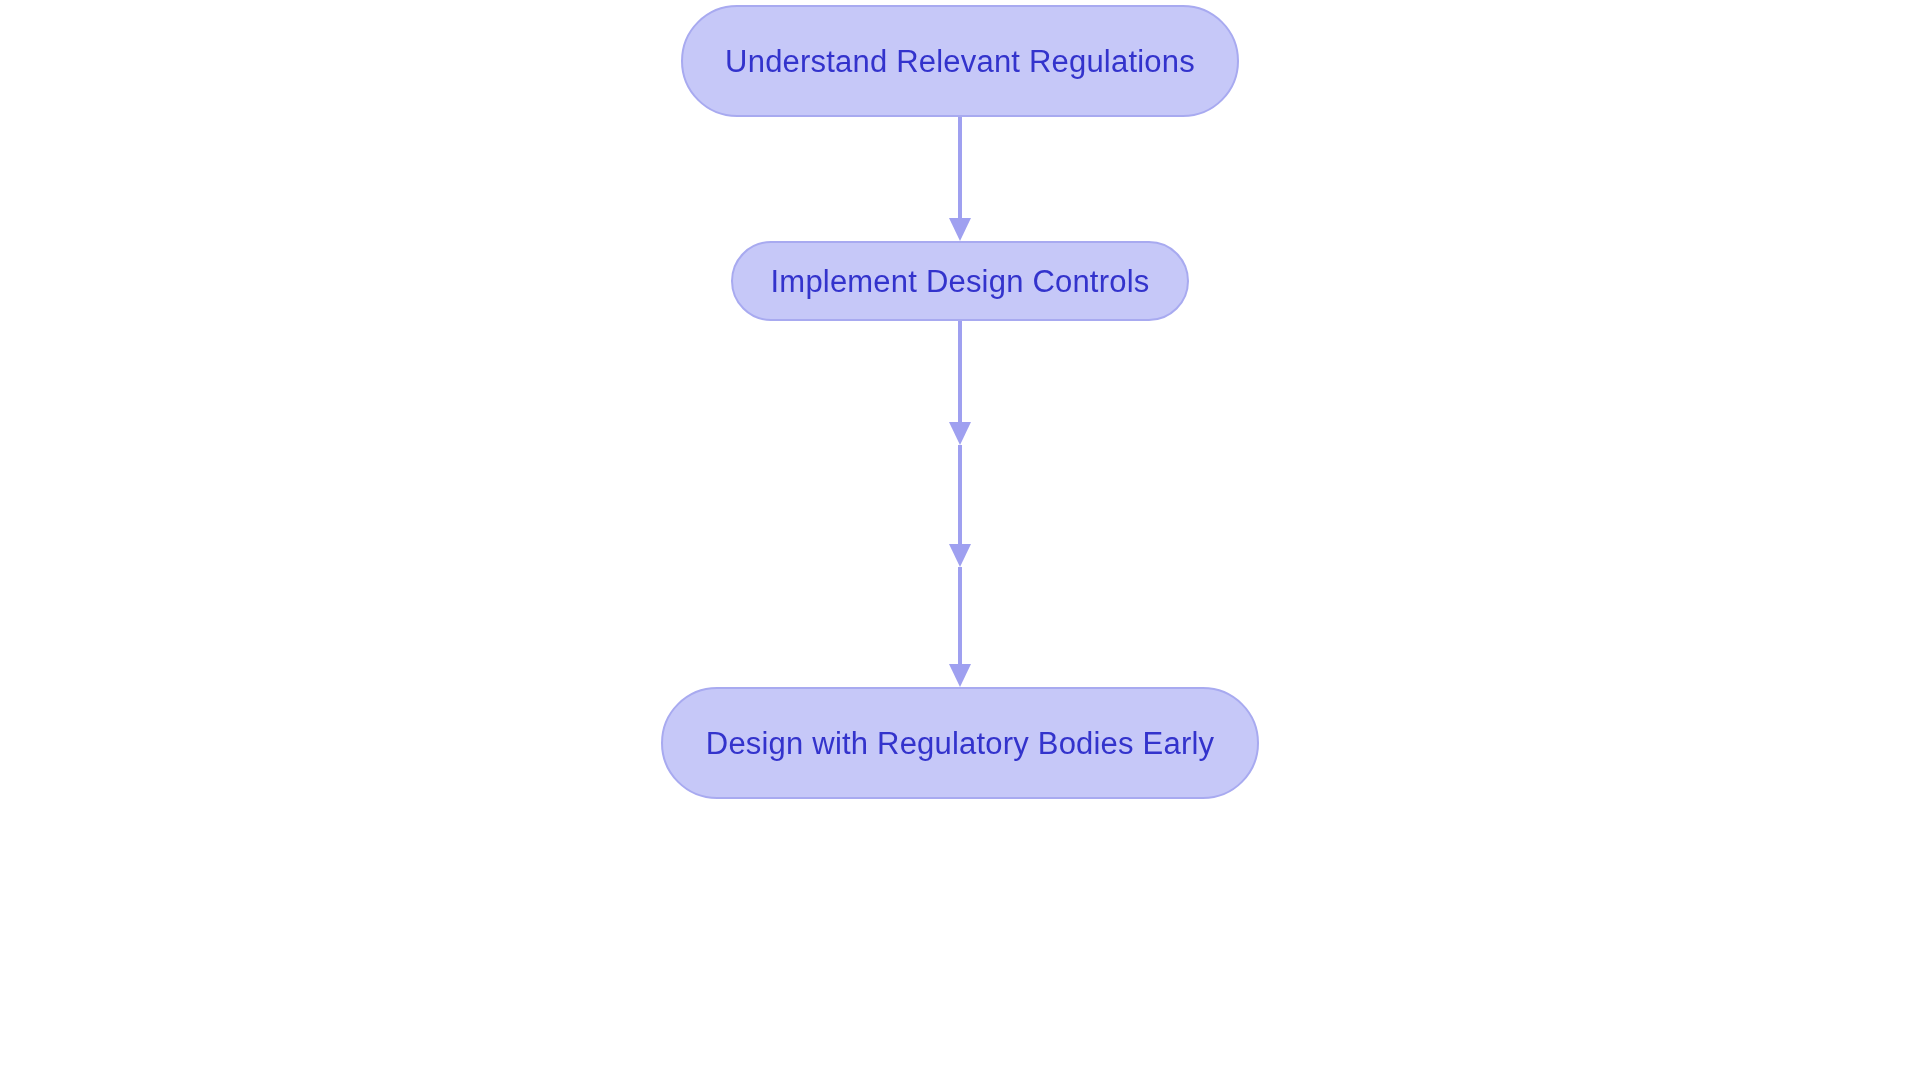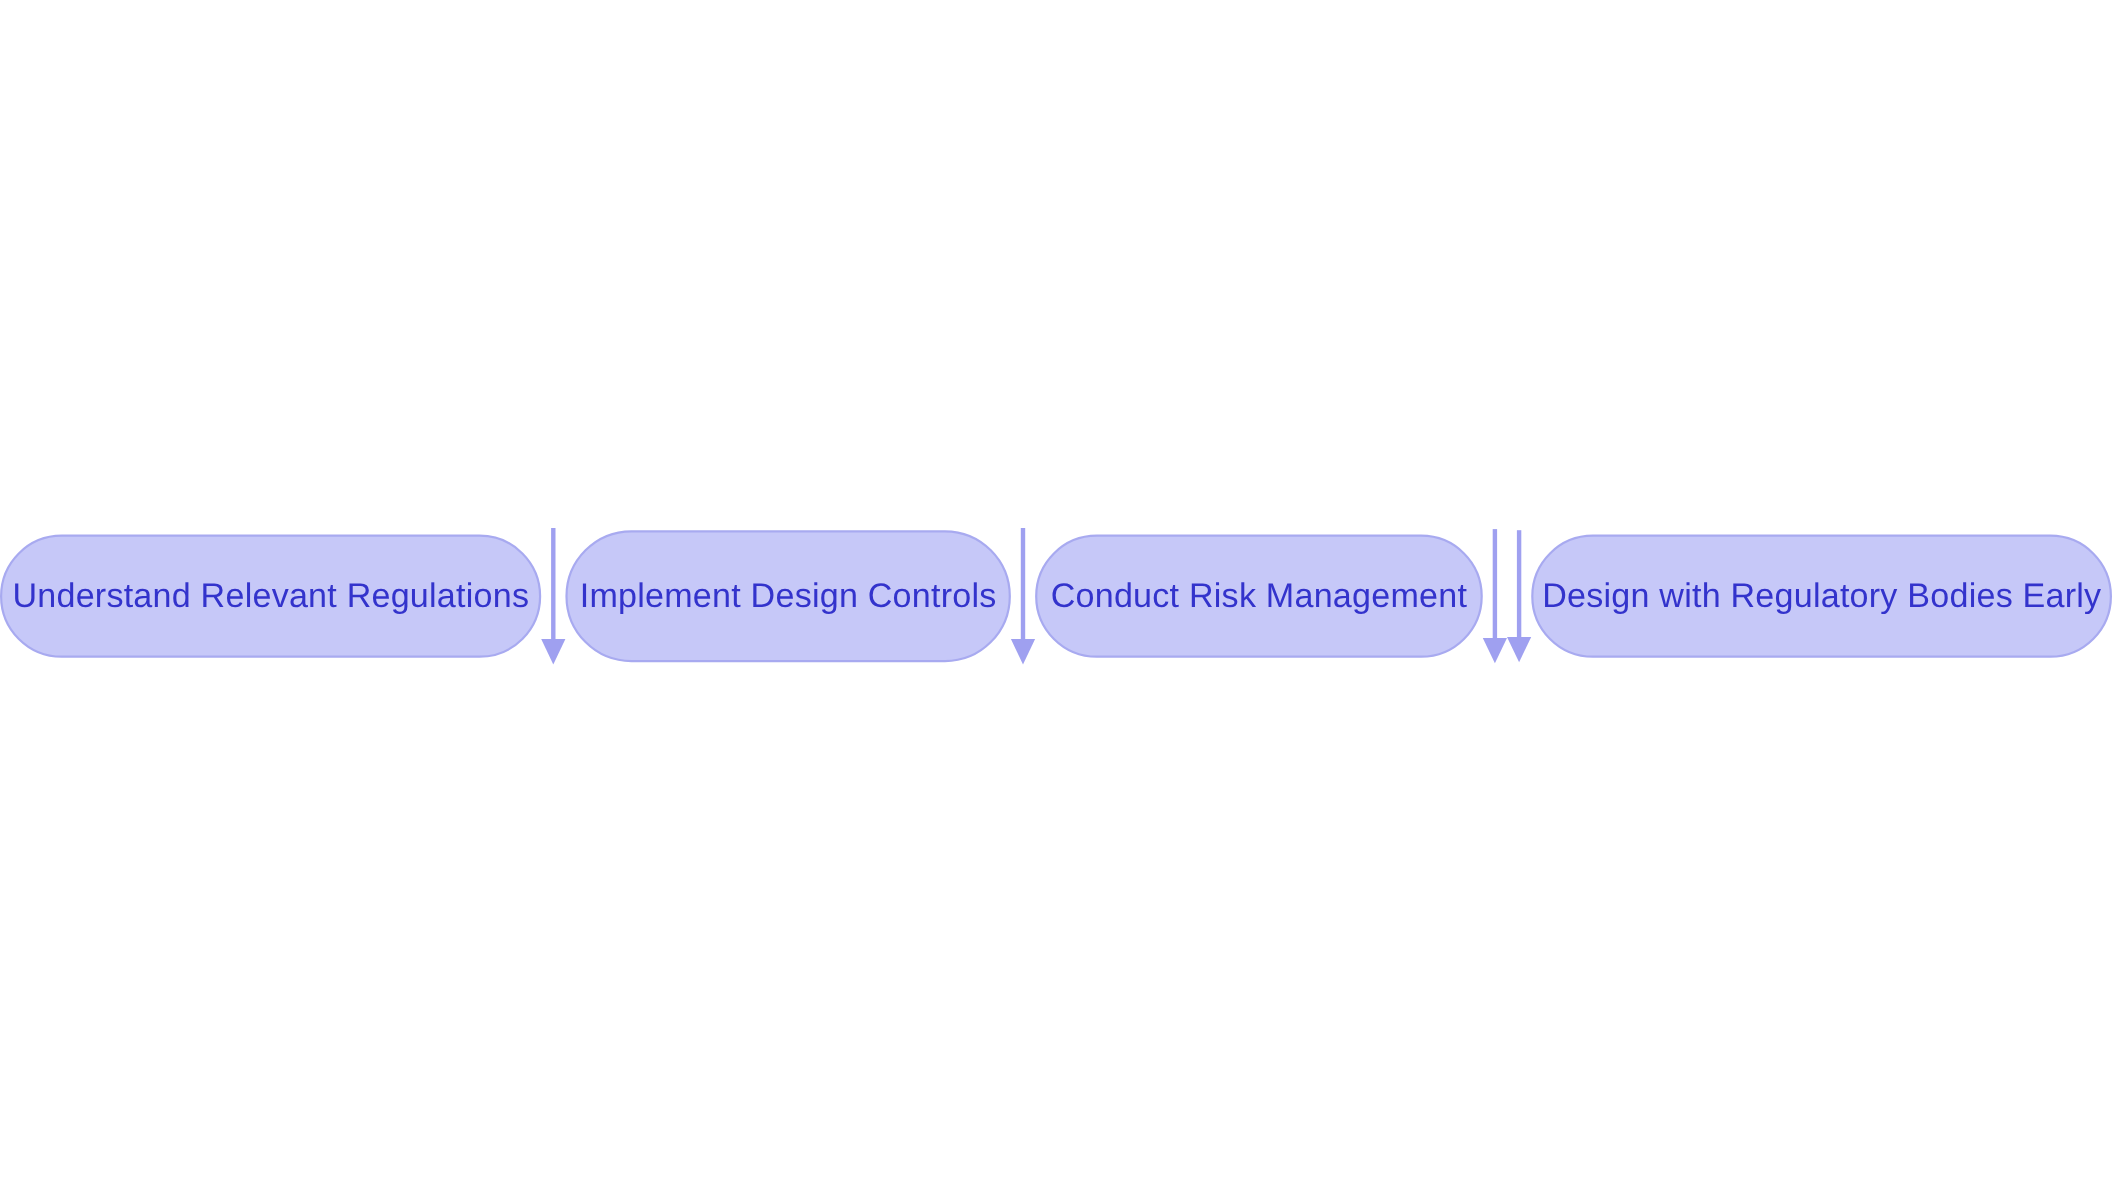--- a/index.html
+++ b/index.html
@@ -13,21 +13,21 @@
     font-family: "Liberation Sans", sans-serif;
     overflow: hidden;
   }
 
   #flowchart-canvas {
     position: relative;
     width: 1920px;
     height: 1083px;
     background: #ffffff;
     display: flex;
-    flex-direction: row;
+    flex-direction: column;
     align-items: center;
   }
 
   .node {
     box-sizing: border-box;
     background: #c6c8f8;
     border: 2px solid #a8aaf0;
     border-radius: 9999px;
     color: #3333cc;
     display: flex;
@@ -42,21 +42,21 @@
     user-select: none;
   }
 
   .node-label {
     display: block;
     padding: 0 6px;
   }
 
   
   .node-0 { width: 558px; height: 112px; }
-  .node-1 { width: 458px; height: 120px; }
+  .node-1 { width: 458px; height: 80px; }
   .node-2 { width: 462px; height: 112px; }
   .node-3 { width: 662px; height: 112px; }
   .node-4 { width: 598px; height: 112px; }
 
   
   .connector {
     position: relative;
     width: 24px;
     display: flex;
     flex-direction: column;
@@ -103,23 +103,20 @@
 
   <div class="node node-1">
     <span class="node-label">Implement Design Controls</span>
   </div>
 
   <div class="connector conn-1">
     <div class="connector-line"></div>
     <div class="connector-head"></div>
   </div>
 
-  <div class="node node-2">
-    <span class="node-label">Conduct Risk Management</span>
-  </div>
 
   <div class="connector conn-2">
     <div class="connector-line"></div>
     <div class="connector-head"></div>
   </div>
 
 
   <div class="connector conn-3">
     <div class="connector-line"></div>
     <div class="connector-head"></div>

